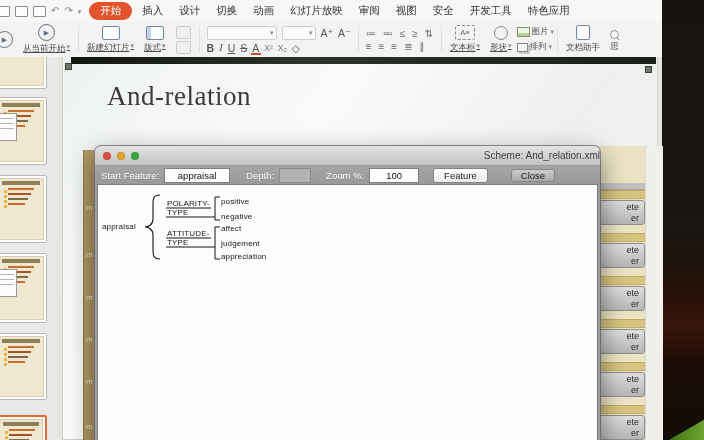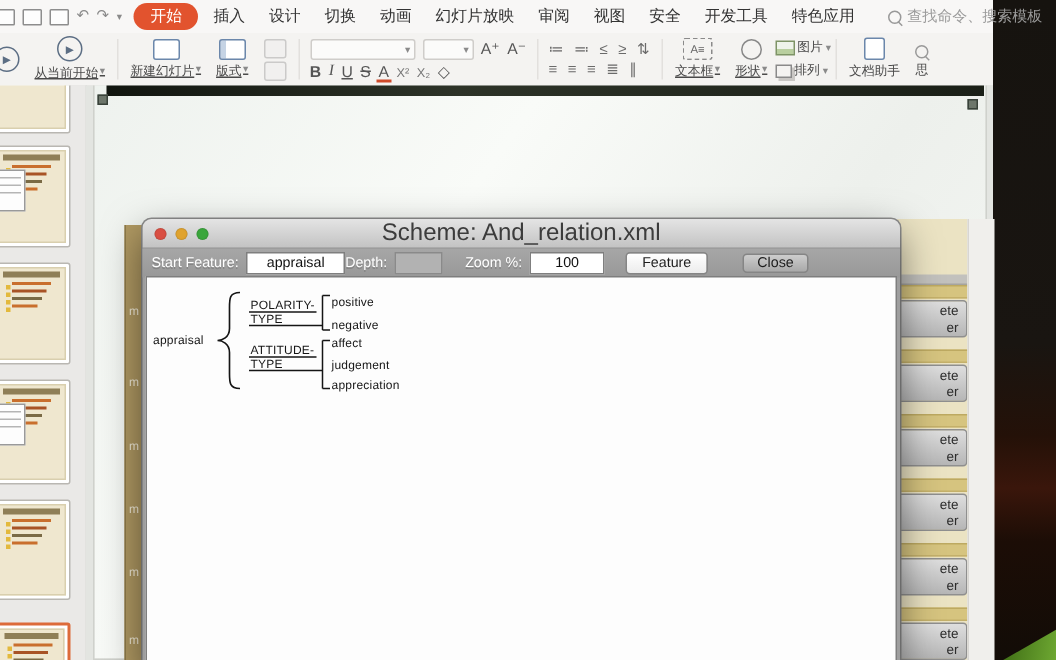--- a/index.html
+++ b/index.html
@@ -97,21 +97,21 @@
     background:linear-gradient(to bottom,#dedede,#b6b6b6);box-sizing:border-box;
     display:flex;flex-direction:column;align-items:flex-end;justify-content:center;
     padding-right:5px;font-size:9px;color:#2c2c2c;line-height:1.15;}
   .win-edge{position:absolute;left:645px;top:146px;width:17px;height:294px;background:#f0efec;
     border-left:1px solid #d8d6d2;z-index:2;}
   
   .dialog{position:absolute;left:95px;top:146px;width:505px;height:300px;z-index:3;
     border-radius:6px 6px 0 0;box-shadow:0 10px 26px rgba(0,0,0,.5),0 0 0 1px #8f8f8f;background:#9e9e9e;}
   .dtitle{position:relative;height:19px;border-radius:6px 6px 0 0;
     background:linear-gradient(to bottom,#e4e4e4,#c3c3c3);border-bottom:1px solid #9c9c9c;
-    text-align:center;font-size:16px;color:#3c3c3c;line-height:19px;}
+    text-align:right;font-size:10px;color:#3c3c3c;line-height:19px;}
   .lights{position:absolute;left:8px;top:5.5px;display:flex;gap:6px;}
   .light{width:8px;height:8px;border-radius:50%;box-shadow:inset 0 0 1px rgba(0,0,0,.35);}
   .dtoolbar{position:relative;height:19px;background:linear-gradient(to bottom,#a6a6a6,#989898);
     display:flex;align-items:center;font-size:9.5px;color:#fff;padding-left:6px;}
   .dlabel{white-space:nowrap;text-shadow:0 1px 0 rgba(0,0,0,.15);}
   .dinput{height:13px;border:1px solid #7f7f7f;background:#fff;font-size:9.5px;color:#111;
     text-align:center;font-family:inherit;padding:0;margin-left:5px;}
   .dinput.sunken{background:#b2b2b2;border-color:#8a8a8a;}
   .dbtn{height:15px;border:1px solid #858585;border-radius:3px;font-size:9.5px;color:#1c1c1c;
     background:linear-gradient(to bottom,#ffffff,#ececec);padding:0 10px;font-family:inherit;}
@@ -145,24 +145,20 @@
           <span class="tab">设计</span>
           <span class="tab">切换</span>
           <span class="tab">动画</span>
           <span class="tab">幻灯片放映</span>
           <span class="tab">审阅</span>
           <span class="tab">视图</span>
           <span class="tab">安全</span>
           <span class="tab">开发工具</span>
           <span class="tab">特色应用</span>
         </div>
-      <div class="mb-search">
-        <span class="mag"></span>
-        <span>查找命令、搜索模板</span>
-      </div>
     </div>
 
     <div class="ribbon">
       <div class="rb-vert" style="margin-left:-9px">
         <span class="i-circle">▶</span>
       </div>
       <div class="rb-vert">
         <span class="i-circle">▶</span>
         <span class="cap">
             <span>从当前开始</span>
@@ -342,20 +338,21 @@
             <div class="tline" style="background: rgb(122, 106, 69); width: 20px;"></div>
           </div>
         </div>
       </div>
 
     <div class="canvas">
       <div class="slide">
         <div class="slide-topbar"></div>
         <div class="handle" style="left:2px;top:6px"></div>
         <div class="handle" style="left:582px;top:9px"></div>
+        <div class="slide-title">And-relation</div>
       </div>
     </div>
   </div>
 
   <div class="bgwin-left" id="bgwin-left">
       <span style="top: 53px;">m</span>
       <span style="top: 100px;">m</span>
       <span style="top: 143px;">m</span>
       <span style="top: 185px;">m</span>
       <span style="top: 227px;">m</span>
@@ -401,21 +398,21 @@
       <div class="lights">
         <span class="light" id="light-red" style="background: rgb(217, 79, 67);"></span>
         <span class="light" id="light-yellow" style="background: rgb(224, 163, 46);"></span>
         <span class="light" id="light-green" style="background: rgb(58, 166, 60);"></span>
       </div>
       <span>Scheme: And_relation.xml</span>
     </div>
     <div class="dtoolbar">
       <span class="dlabel">Start Feature:</span>
       <input class="dinput" style="width: 64px;" value="appraisal">
-      <span class="dlabel" style="">Depth:</span>
+      <span class="dlabel" style="margin-left:16px">Depth:</span>
       <input class="dinput sunken" style="width: 30px;" value="">
       <span class="dlabel" style="margin-left:15px">Zoom %:</span>
       <input class="dinput" style="width: 48px;" value="100">
       <button class="dbtn" style="margin-left:14px">Feature</button>
       <button class="dbtn gray" style="margin-left:23px">Close</button>
     </div>
     <div class="dcontent">
       <svg id="tree-svg" width="499" height="252">
           <text x="4" y="44" font-size="8" fill="#151515" letter-spacing="0.15">appraisal</text>
           <path d="M62,10 C55,10 55,14 55,20 L55,34 C55,40 50,42 47,42 C50,42 55,44 55,50 L55,64 C55,70 55,74 62,74" fill="none" stroke="#151515" stroke-width="1.1"></path>

